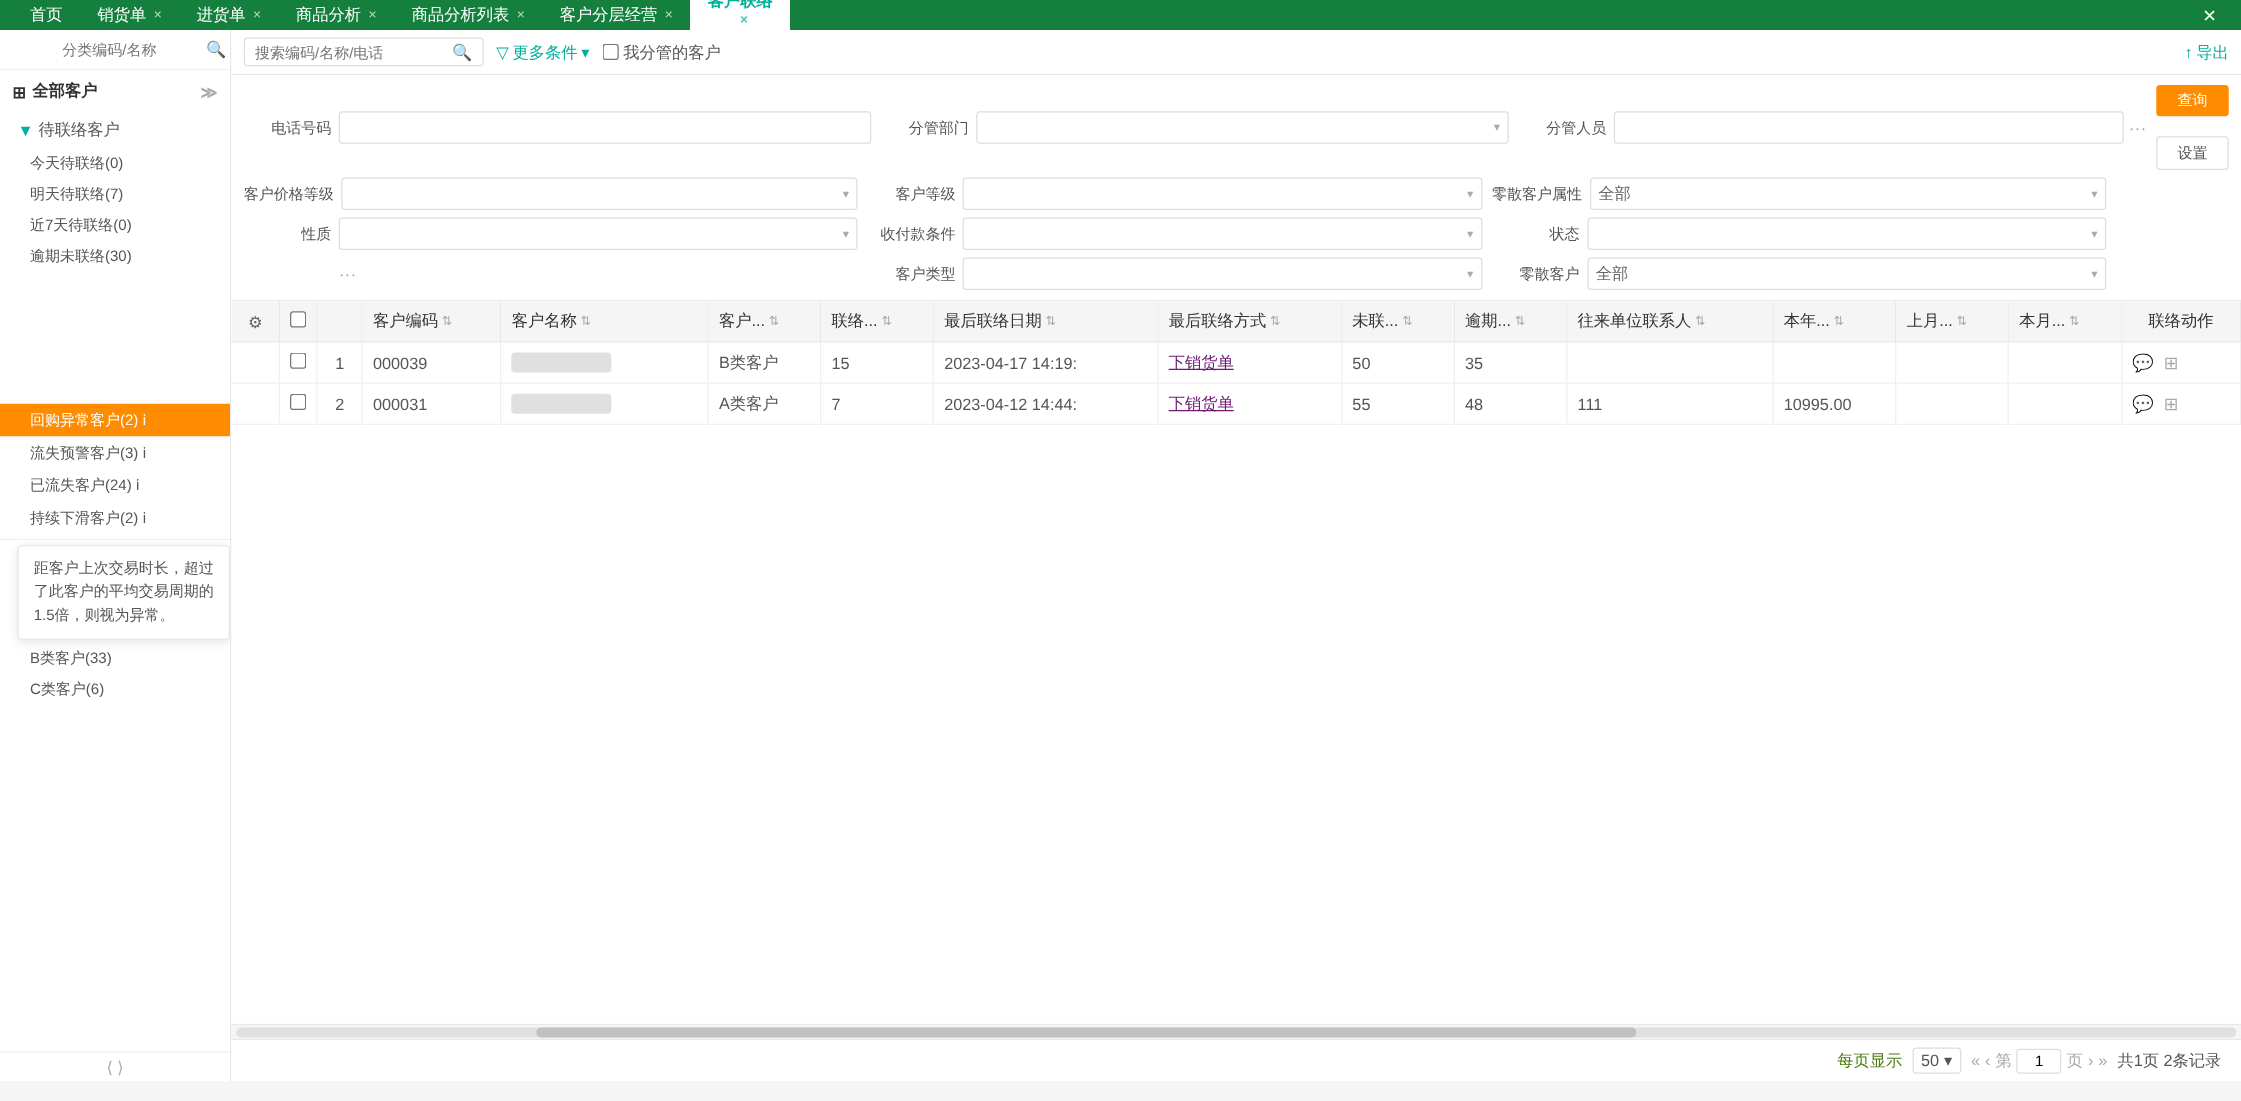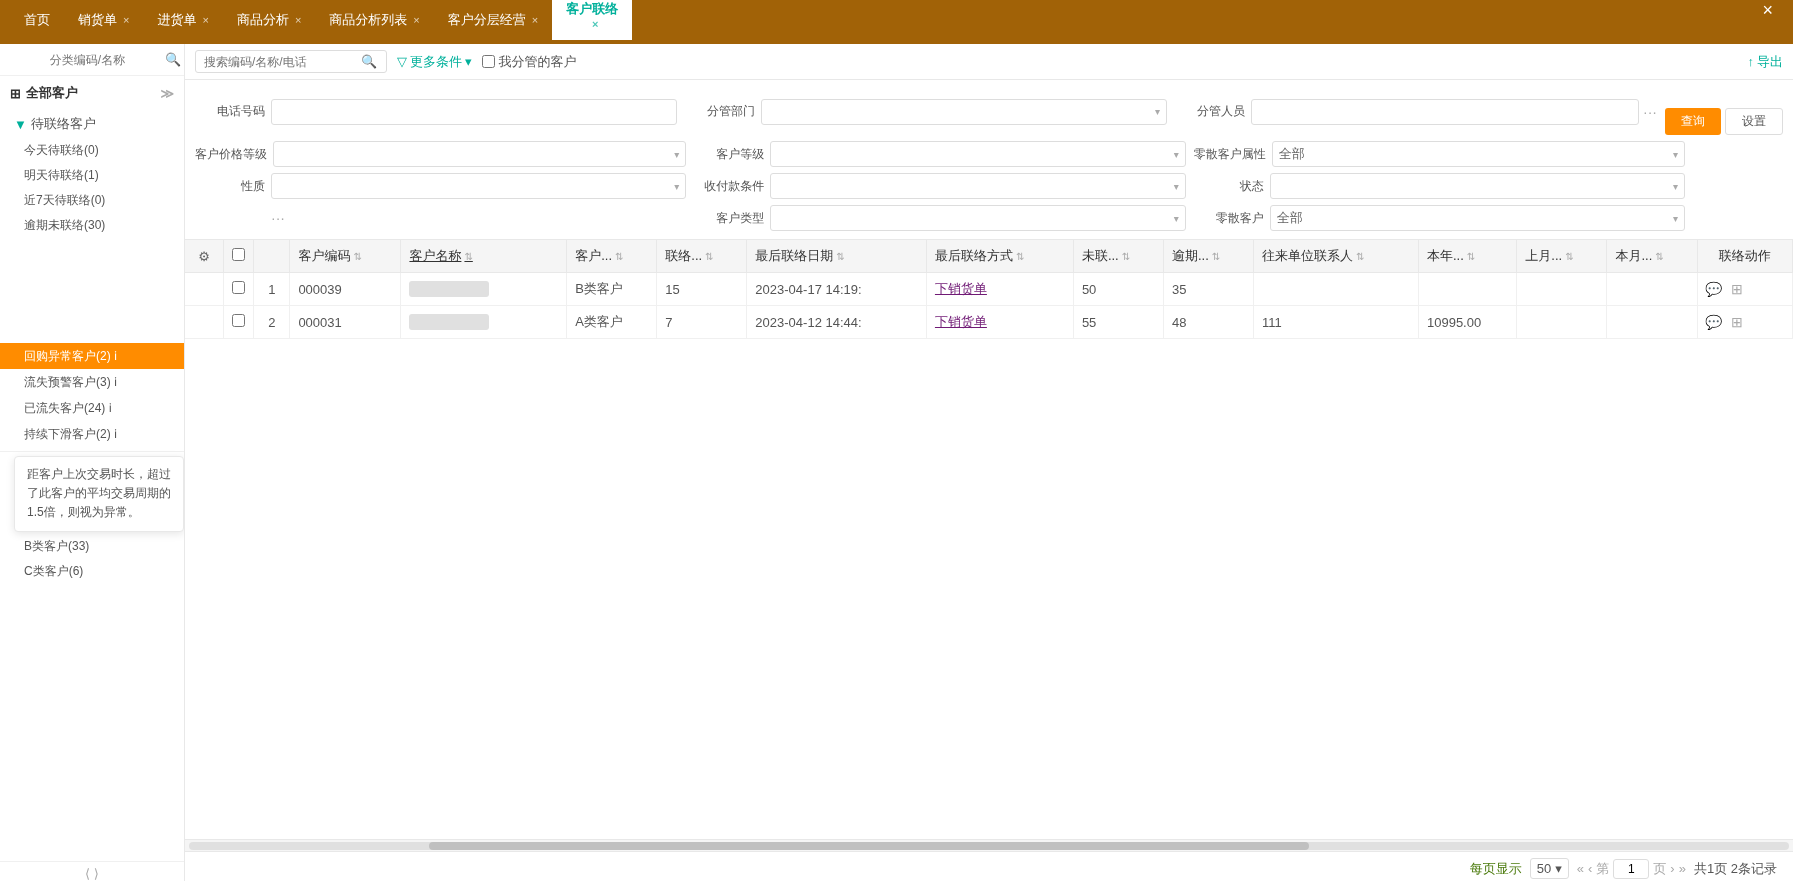--- a/index.html
+++ b/index.html
@@ -1,22 +1,23 @@
 <!DOCTYPE html>
 <html><head>
   <meta charset="utf-8">
   <style>
     * { box-sizing: border-box; margin: 0; padding: 0; font-family: 'Microsoft YaHei', Arial, sans-serif; font-size: 13px; }
     body { background: #f5f5f5; overflow: hidden; width: 1793px; height: 881px; }
 
     
     .top-nav {
-      background: #a16207;
-      height: 44px;
-      display: flex;
+      background: #15803d;
+      height: 24px;
+      display: flex;
+      align-items: center;
       padding: 0 10px;
       color: #fff;
     }
     .top-nav .nav-item {
       padding: 0 14px;
       height: 40px;
       display: flex;
       align-items: center;
       cursor: pointer;
       font-size: 13px;
@@ -214,22 +215,22 @@
       border: 1px solid #ddd;
       border-radius: 3px;
       padding: 3px 6px;
       font-size: 12px;
       color: #666;
       outline: none;
       min-height: 26px;
     }
     .filter-action-btns {
       display: flex;
-      gap: 4px;
-      margin-top: 20px;
+      flex-direction: column;
+      gap: 16px;
     }
     .btn-query {
       background: #ff8c00;
       color: #fff;
       border: none;
       border-radius: 3px;
       padding: 4px 16px;
       cursor: pointer;
       font-size: 12px;
     }
@@ -427,21 +428,21 @@
       <span>全部客户</span>
       <span class="collapse-icon">≫</span>
     </div>
 
     <div class="sidebar-group-label">
       <span class="arrow">▼</span>
       <span>待联络客户</span>
     </div>
 
     <div class="sidebar-item">今天待联络(0)</div>
-    <div class="sidebar-item">明天待联络(1)</div>
+    <div class="sidebar-item">明天待联络(7)</div>
     <div class="sidebar-item">近7天待联络(0)</div>
     <div class="sidebar-item">逾期未联络(30)</div>
 
     <div style="position:relative;">
       <div class="tooltip-box">距客户上次交易时长，超过了此客户的平均交易周期的1.5倍，则视为异常。</div>
     </div>
 
     <div style="margin-top: 105px;">
       <div class="sidebar-item active">
         回购异常客户(2) ℹ
@@ -604,21 +605,21 @@
             <th class="checkbox-col">
               <input type="checkbox" style="">
             </th>
             <th class="num-col"></th>
             <th>
               <div class="col-header">
                   <span>客户编码</span>
                   <span class="sort-icon">⇅</span>
                 </div>
             </th>
-            <th style="min-width:120px;text-decoration:underline;">
+            <th style="min-width:120px;">
               <div class="col-header">
                   <span>客户名称</span>
                   <span class="sort-icon">⇅</span>
                 </div>
             </th>
             <th>
               <div class="col-header">
                   <span>客户...</span>
                   <span class="sort-icon">⇅</span>
                 </div>

